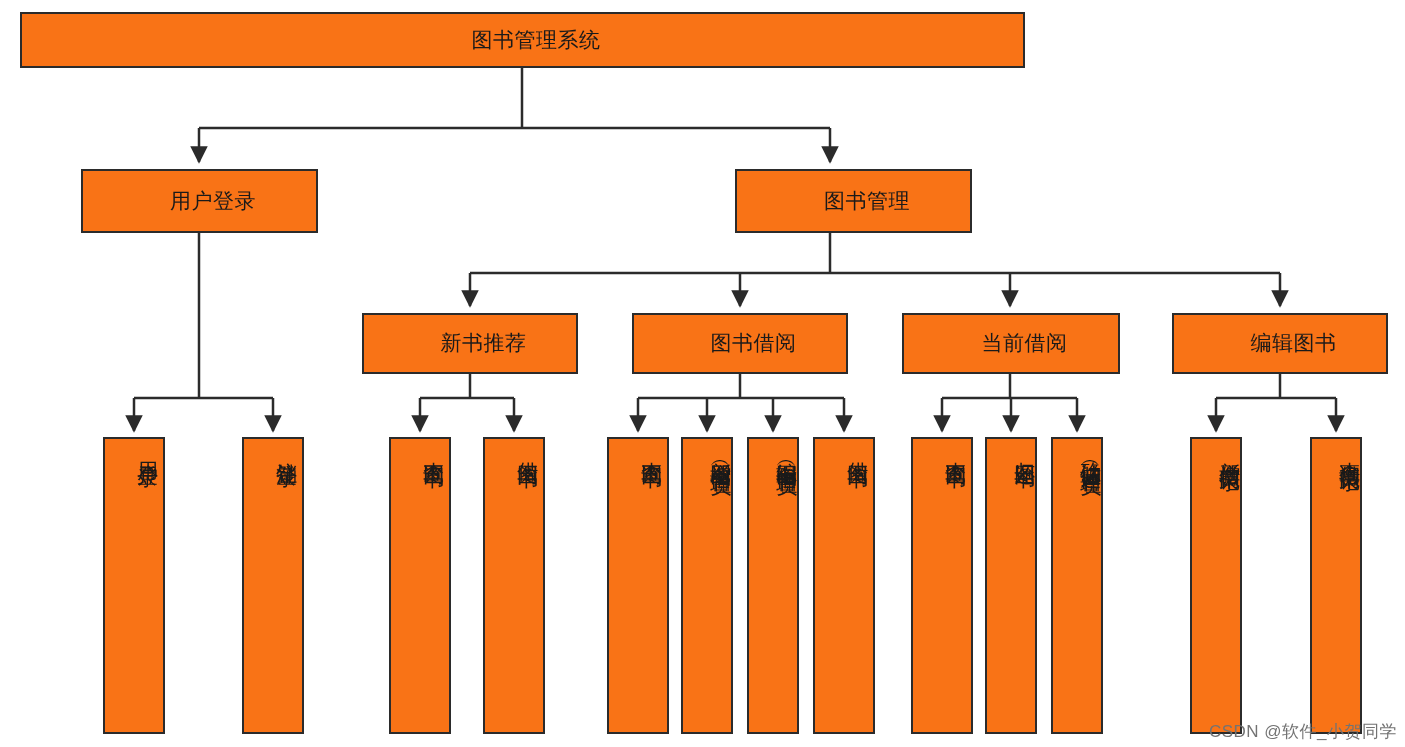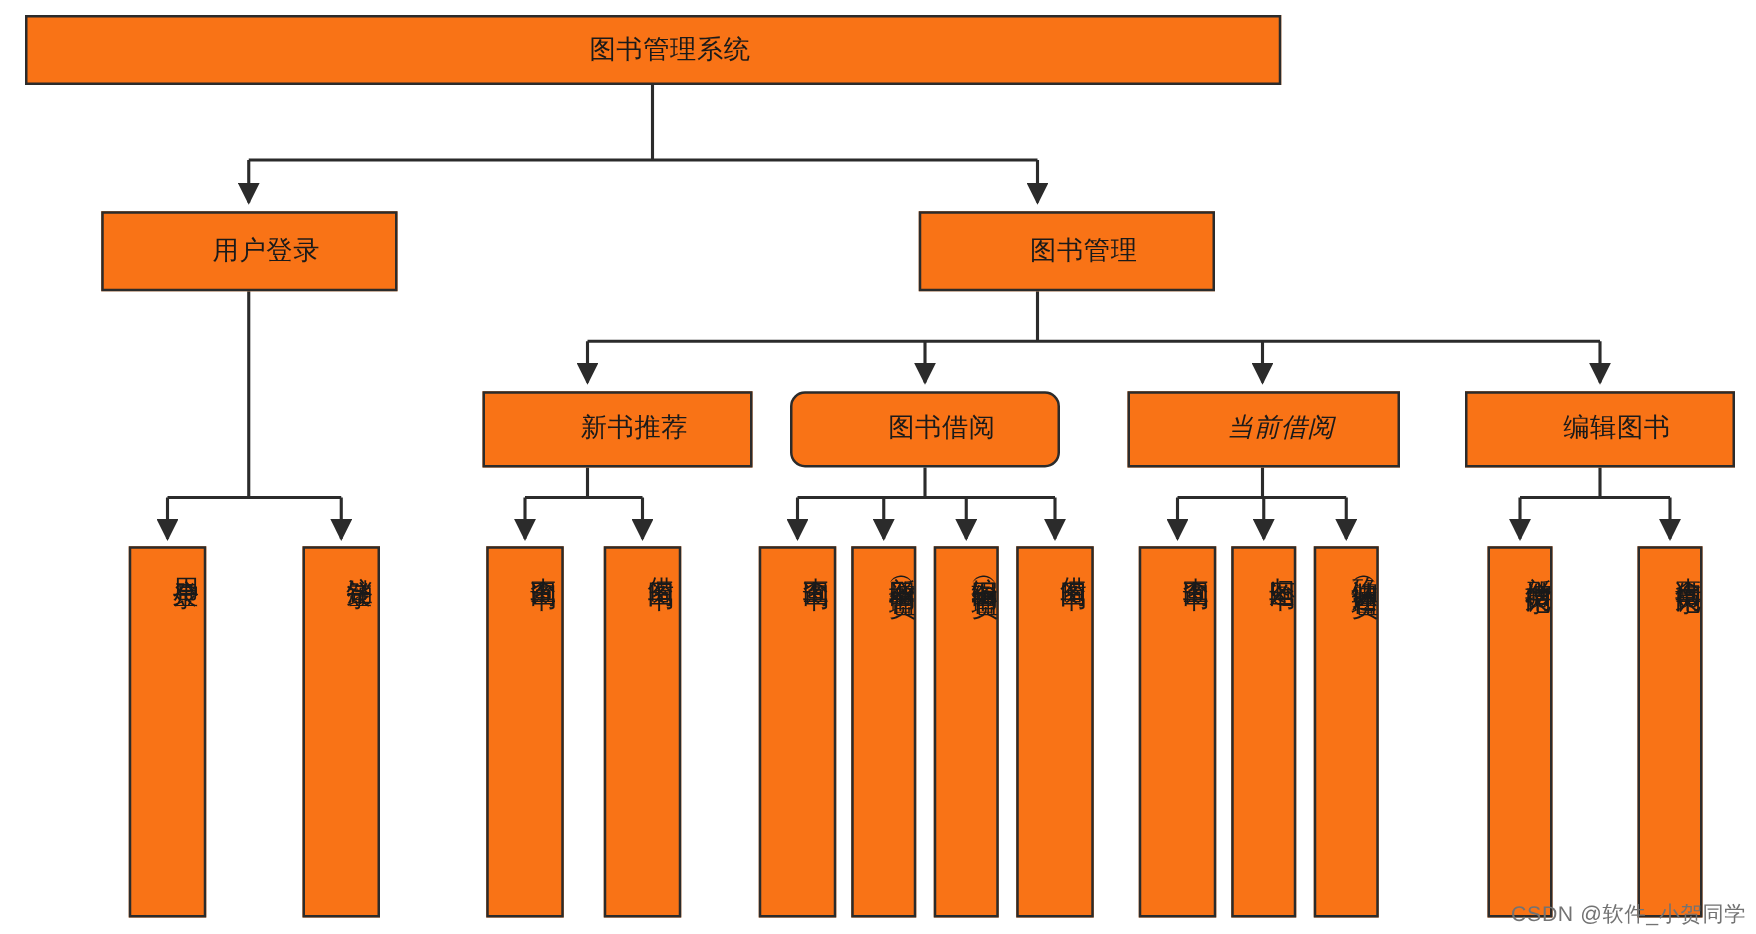--- a/index.html
+++ b/index.html
@@ -131,27 +131,27 @@
     <span class="label">图书管理系统</span>
   </div>
 
   <div class="node horiz" style="left: 81px; top: 169px; width: 237px; height: 64px;">
     <span class="label">用户登录</span>
   </div>
   <div class="node horiz" style="left: 711px; top: 169px; width: 237px; height: 64px; margin-left: 24px;">
     <span class="label">图书管理</span>
   </div>
 
-  <div class="node horiz" style="left: 362px; top: 313px; width: 216px; height: 61px; margin-left: 24px;">
+  <div class="node horiz" style="left: 362px; top: 313px; width: 216px; height: 61px;">
     <span class="label">新书推荐</span>
   </div>
-  <div class="node horiz" style="left: 632px; top: 313px; width: 216px; height: 61px; border-radius: 12px;">
+  <div class="node horiz" style="left: 632px; top: 313px; width: 216px; height: 61px;">
     <span class="label">图书借阅</span>
   </div>
-  <div class="node horiz" style="left: 902px; top: 313px; width: 218px; height: 61px; font-style: italic;">
+  <div class="node horiz" style="left: 902px; top: 313px; width: 218px; height: 61px;">
     <span class="label">当前借阅</span>
   </div>
   <div class="node horiz" style="left: 1172px; top: 313px; width: 216px; height: 61px;">
     <span class="label">编辑图书</span>
   </div>
 
   <div class="node vert" style="left: 103px; top: 437px; width: 62px; height: 297px;">
     <span class="label">用户登录</span>
   </div>
   <div class="node vert" style="left: 242px; top: 437px; width: 62px; height: 297px;">

